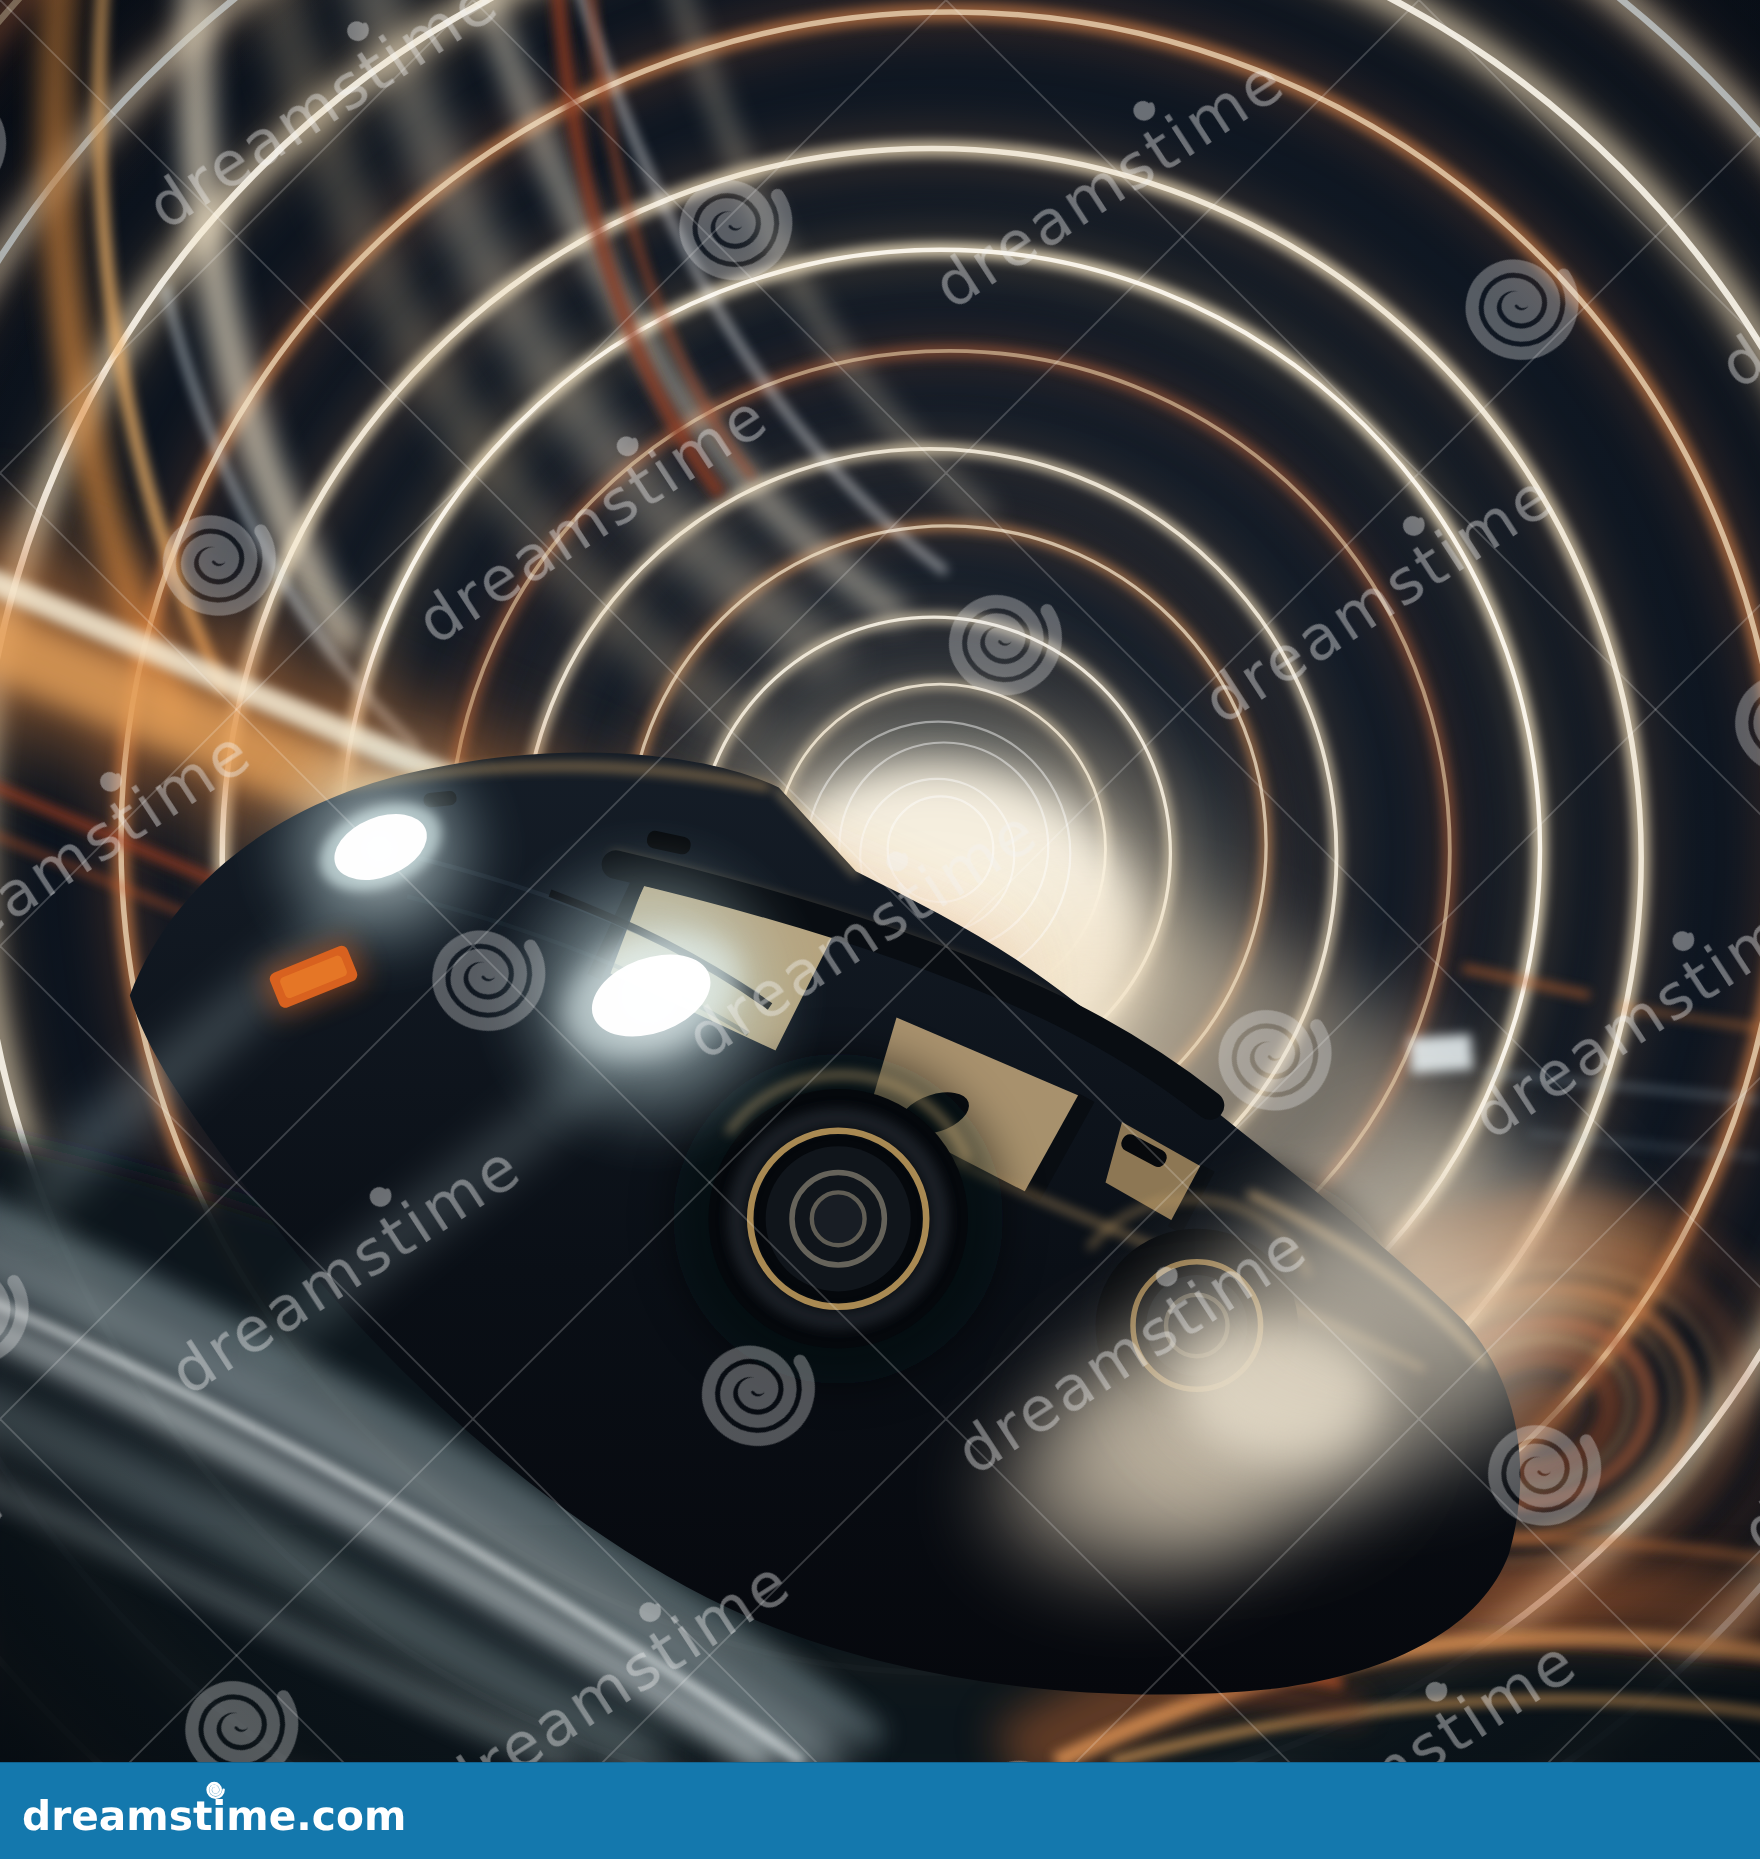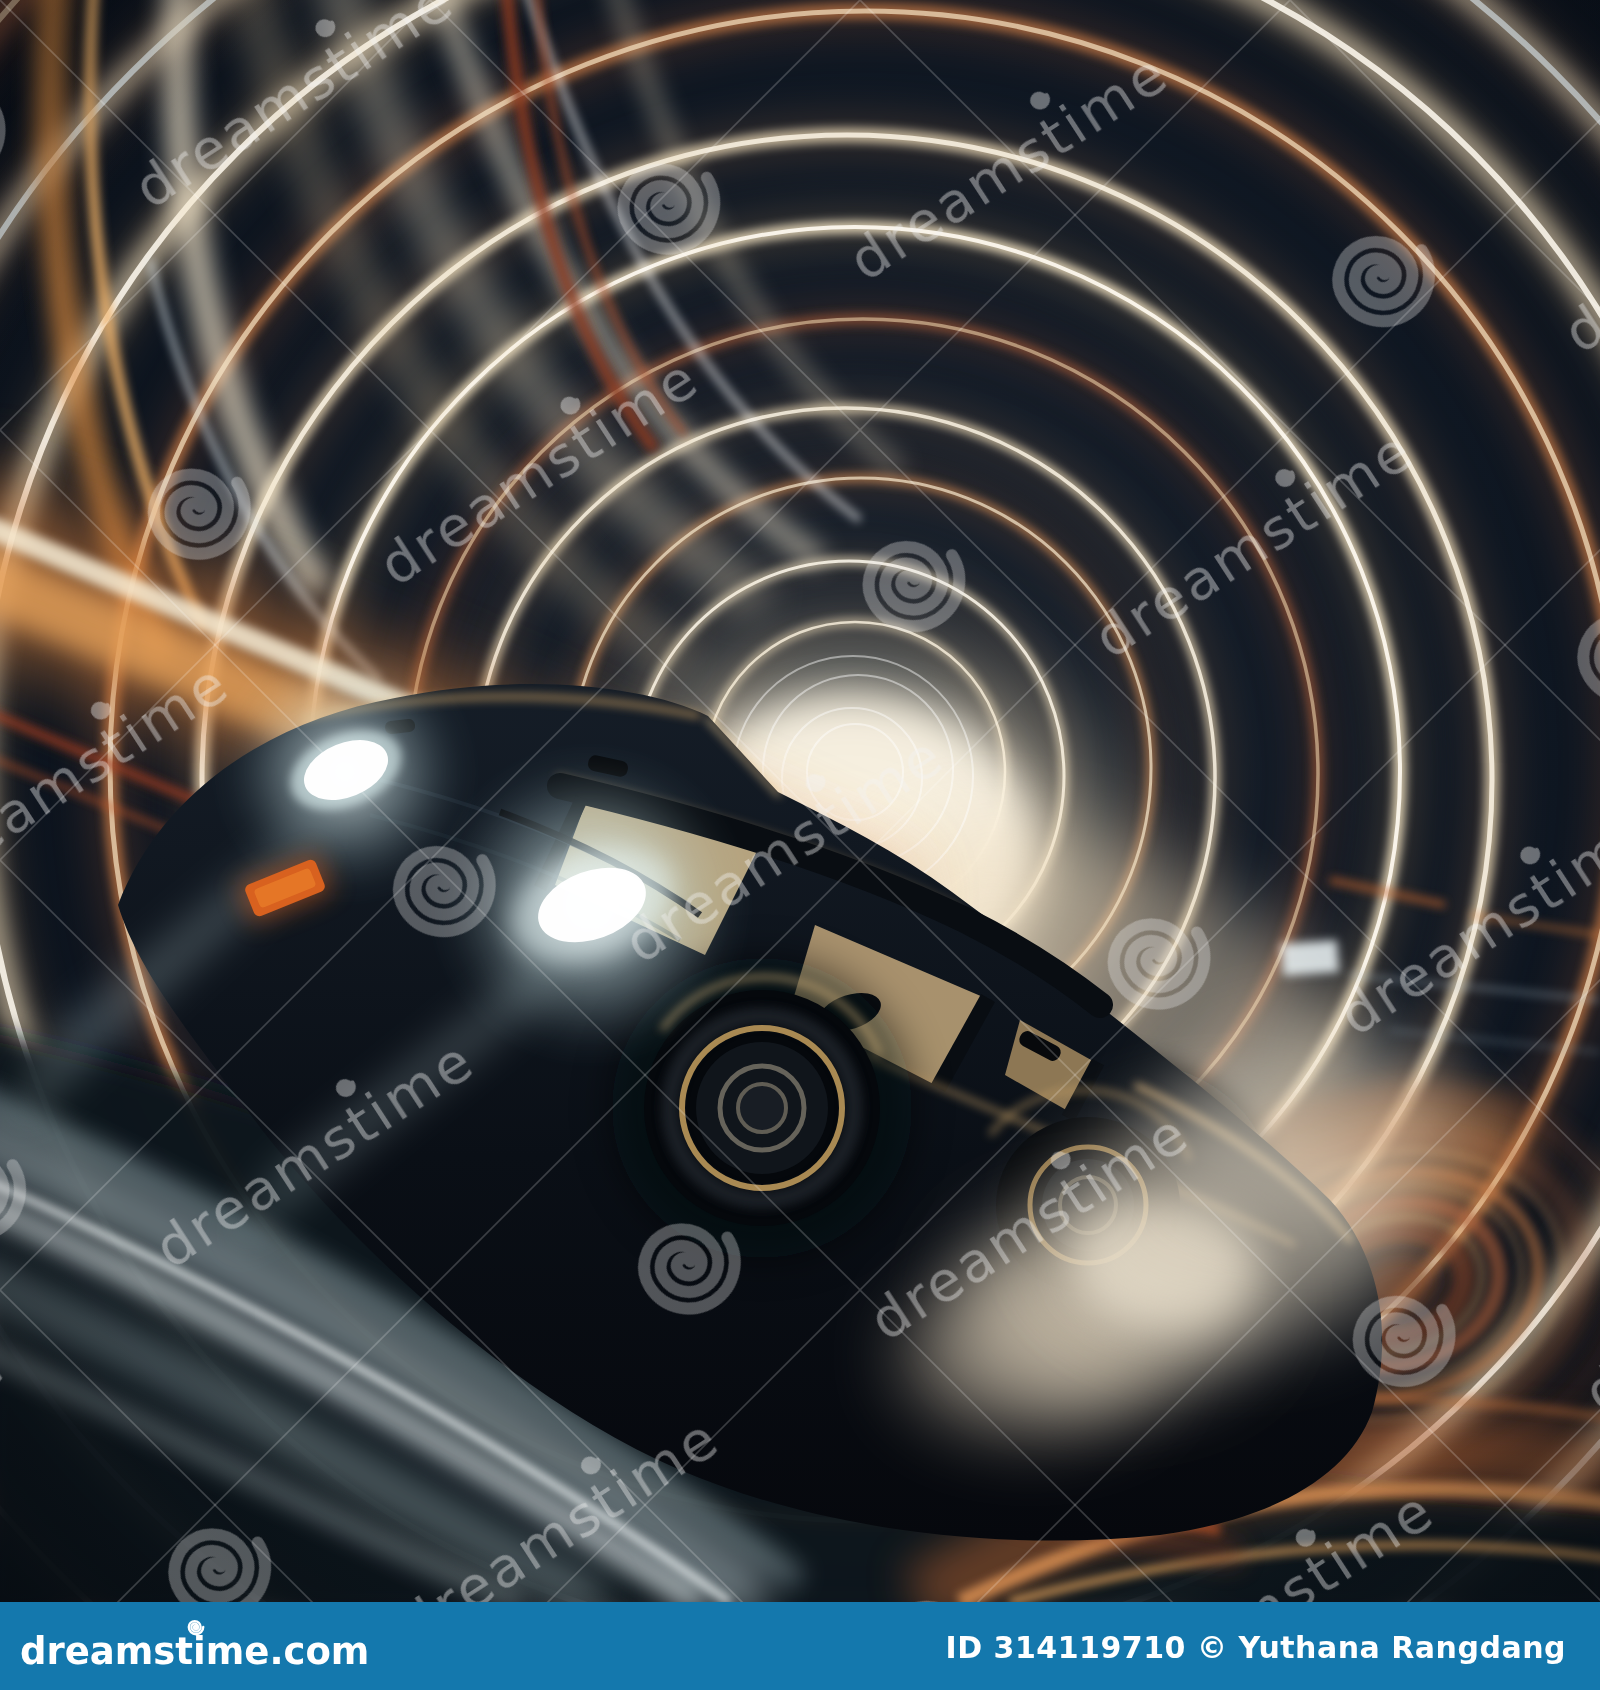--- a/index.html
+++ b/index.html
@@ -314,18 +314,15 @@
     </svg>
   </div>
 
   <div class="footer">
     <div class="logo">
       <span class="logo-text">dreamstime.com</span>
       <svg class="logo-spiral" viewBox="-62 -62 124 124">
         <path d="M 50 0 A 50 50 0 1 1 -50 0 A 41 41 0 1 1 32 0 A 32 32 0 1 1 -32 0 A 23 23 0 1 1 14 0 A 14 14 0 1 1 -14 0 A 8 8 0 1 1 2 0" fill="none" stroke="#ffffff" stroke-width="16" stroke-linecap="round"></path>
       </svg>
     </div>
-    <div class="credit">
-      <span>ID 314119710</span><span> </span><span>© Yuthana Rangdang</span>
-    </div>
   </div>
 
 </div>
 
 </body></html>

